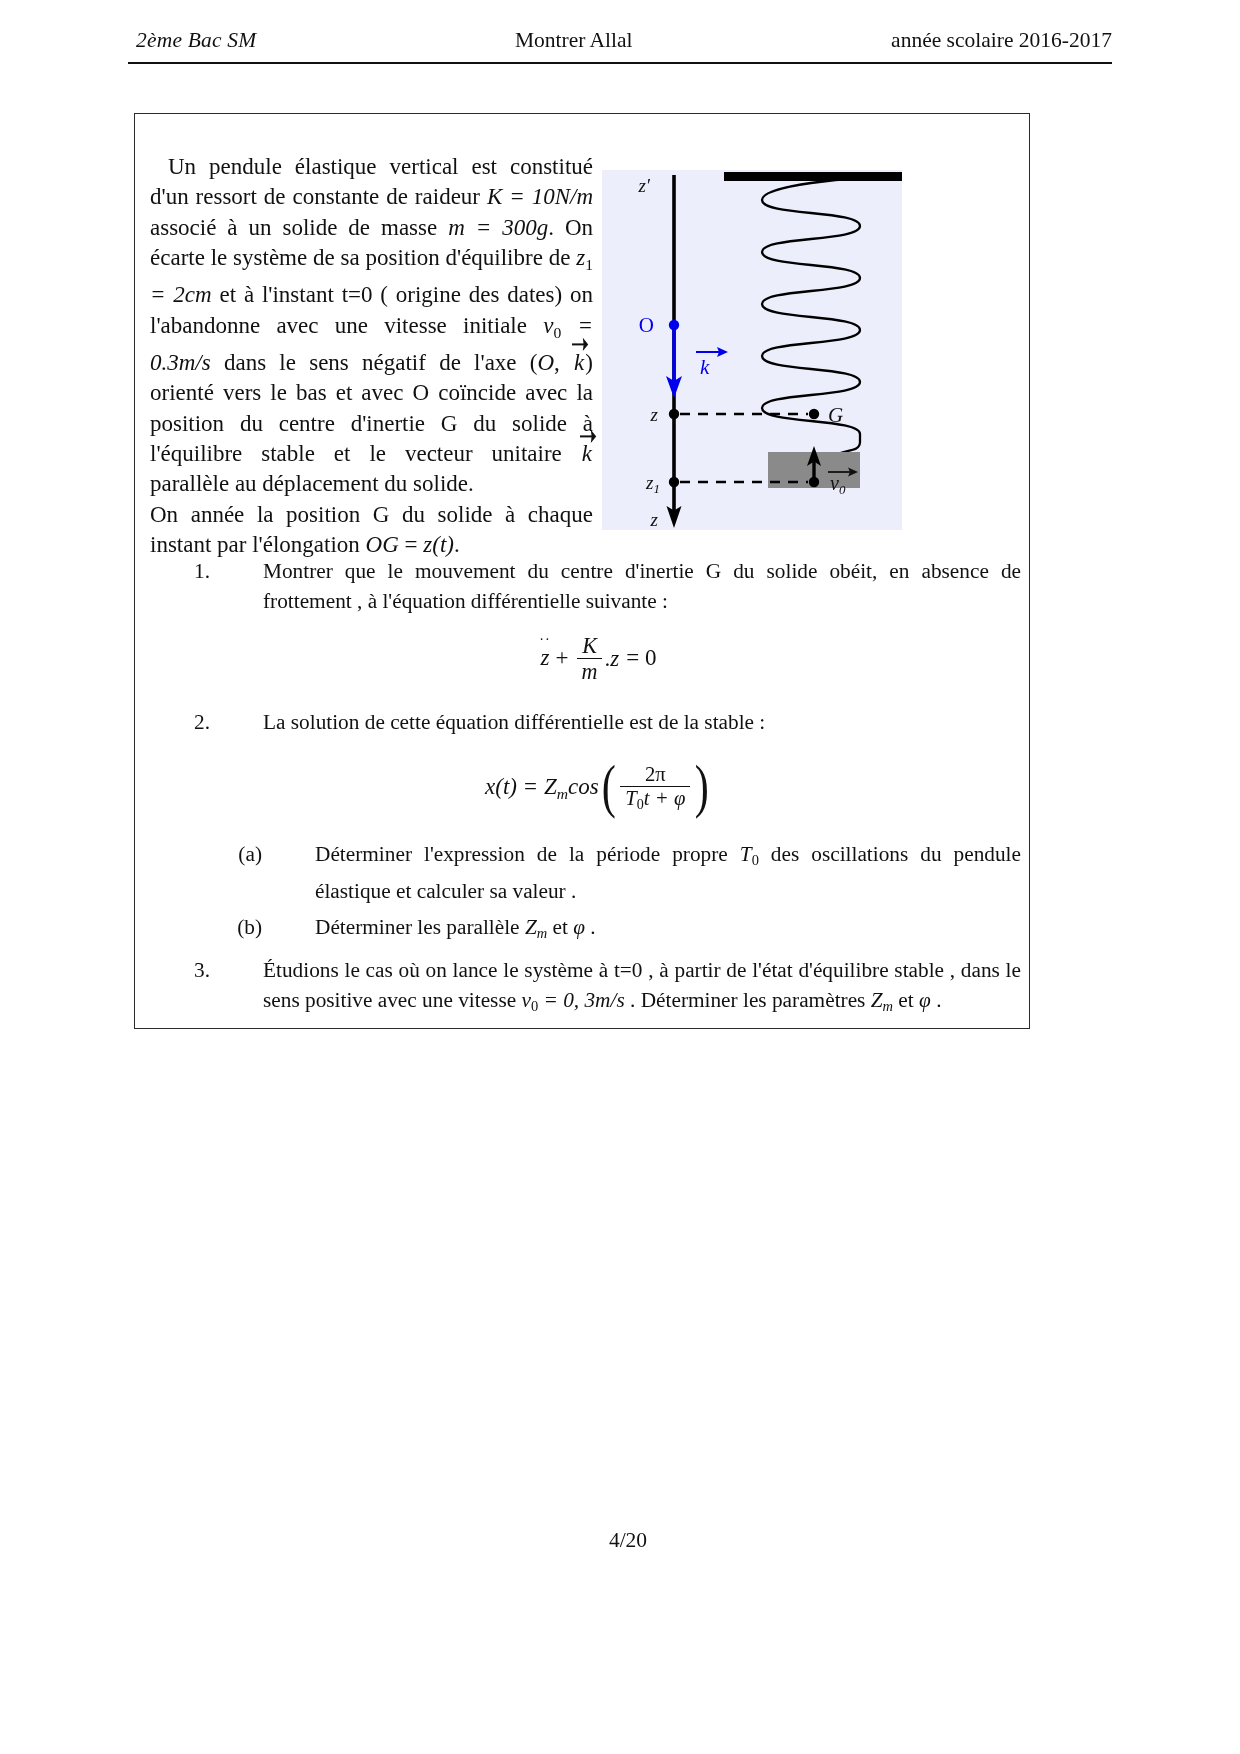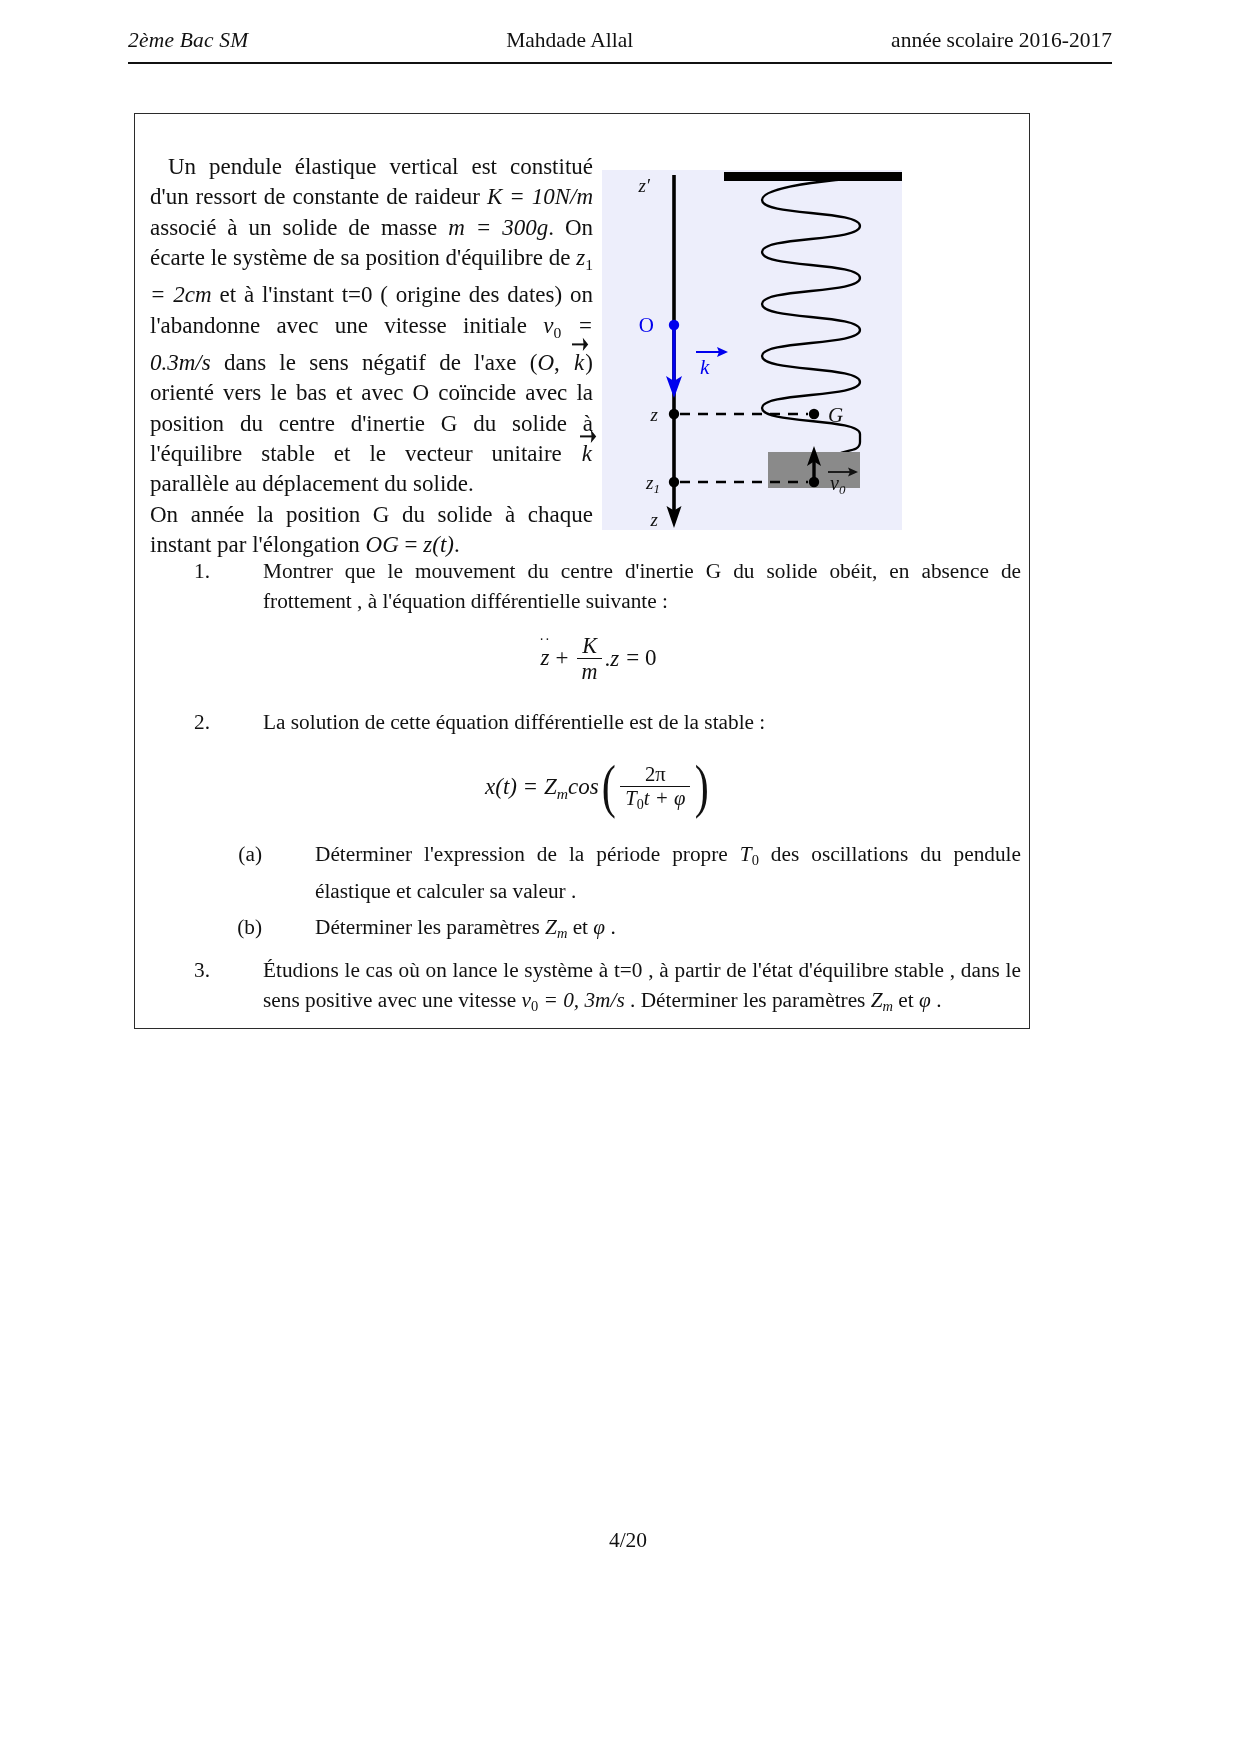--- a/index.html
+++ b/index.html
@@ -12,21 +12,21 @@
     overflow:hidden;
   }
   .page{position:relative;width:1240px;height:1754px;}
 
   
   .header{
     position:absolute;left:128px;top:28px;width:984px;
     display:flex;align-items:baseline;justify-content:space-between;
     font-size:21.5px;
   }
-  .header .left{font-style:italic;letter-spacing:.2px;}
+  .header .left{font-style:italic;letter-spacing:.2px;margin-left:8px;}
   .header .mid{text-align:center;flex:1;}
   .header .right{}
   .header-rule{
     position:absolute;left:128px;top:62px;width:984px;height:2.2px;
     background:#111;
   }
 
   
   .exbox{
     position:absolute;left:134px;top:113px;
@@ -114,21 +114,21 @@
     text-align:center;font-size:21.5px;margin-left:8px;
   }
 </style>
 </head>
 <body>
 
 <div class="page">
 
   <div class="header">
     <div class="left">2ème Bac SM</div>
-    <div class="mid">Mahdade Allal</div>
+    <div class="mid">Montrer Allal</div>
     <div class="right">année scolaire 2016-2017</div>
   </div>
   <div class="header-rule"></div>
 
   <div class="exbox"></div>
 
 
   <div class="intro">
     <p>
       <span style="display:inline-block;width:18px"></span><span>Un pendule élastique vertical est constitué d'un ressort de constante de raideur </span><span class="mi">K = 10N/m</span><span> associé à un solide de masse </span><span class="mi">m = 300g</span><span>. On écarte le système de sa position d'équilibre de </span><span class="mi">z</span><span class="subn">1</span><span class="mi"> = 2cm</span><span> et à l'instant t=0 ( origine des dates) on l'abandonne avec une vitesse initiale </span><span class="mi">v</span><span class="subn">0</span><span class="mi"> = 0.3m/s</span><span> dans le sens négatif de l'axe (</span><span class="mi">O</span><span>, </span><span class="vecwrap"><span class="arw">
@@ -225,21 +225,21 @@
       <span class="mi">x(t)</span><span style="margin:0 7px">=</span><span class="mi">Z</span><span class="sub">m</span><span class="mi">cos</span><span class="bigparen">(</span><span class="frac" style="font-size:.9em"><span class="n">2π</span><span class="d"><span class="mi">T</span><span class="subn">0</span><span class="mi">t + φ</span></span></span><span class="bigparen">)</span>
     </div>
 
     <div class="sublist">
       <div class="li">
         <div class="num">(a)</div>
         <div class="body"><span>Déterminer l'expression de la période propre </span><span class="mi">T</span><span class="subn">0</span><span> des oscillations du pendule élastique et calculer sa valeur .</span></div>
       </div>
       <div class="li" style="margin-top:6px">
         <div class="num">(b)</div>
-        <div class="body nojust"><span>Déterminer les paramètres </span><span class="mi">Z</span><span class="sub">m</span><span> et </span><span class="mi">φ</span><span> .</span></div>
+        <div class="body nojust"><span>Déterminer les parallèle </span><span class="mi">Z</span><span class="sub">m</span><span> et </span><span class="mi">φ</span><span> .</span></div>
       </div>
     </div>
 
     <div class="li" style="margin-top:6px">
       <div class="num">3.</div>
       <div class="body"><span>Étudions le cas où on lance le système à t=0 , à partir de l'état d'équilibre stable , dans le sens positive avec une vitesse </span><span class="mi">v</span><span class="subn">0</span><span class="mi"> = 0, 3m/s</span><span> . Déterminer les paramètres </span><span class="mi">Z</span><span class="sub">m</span><span> et </span><span class="mi">φ</span><span> .</span></div>
     </div>
 
   </div>
 

